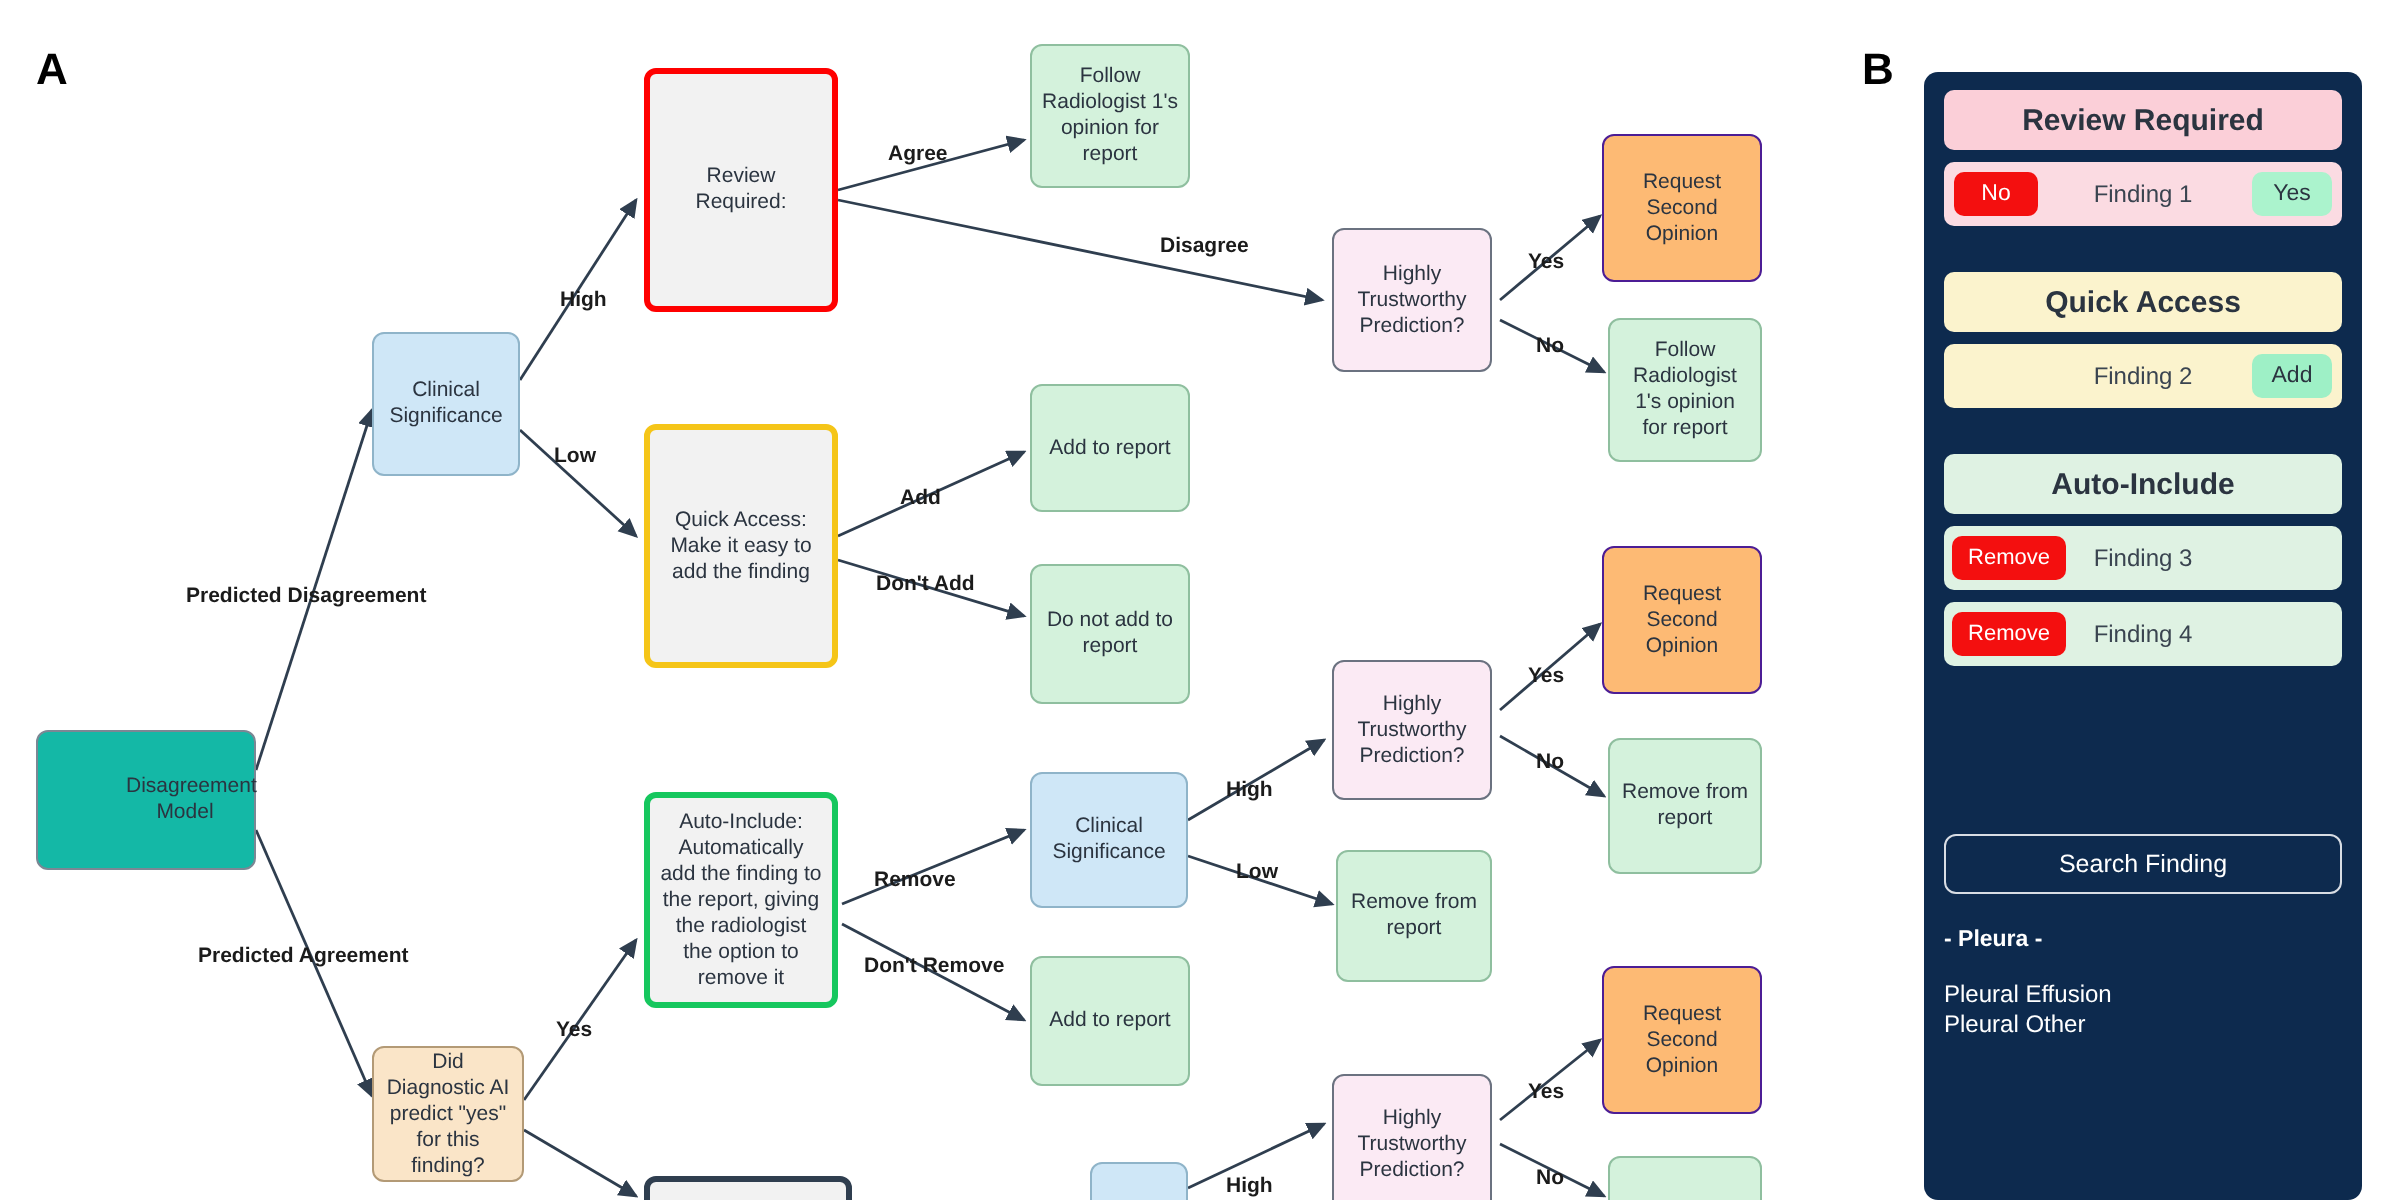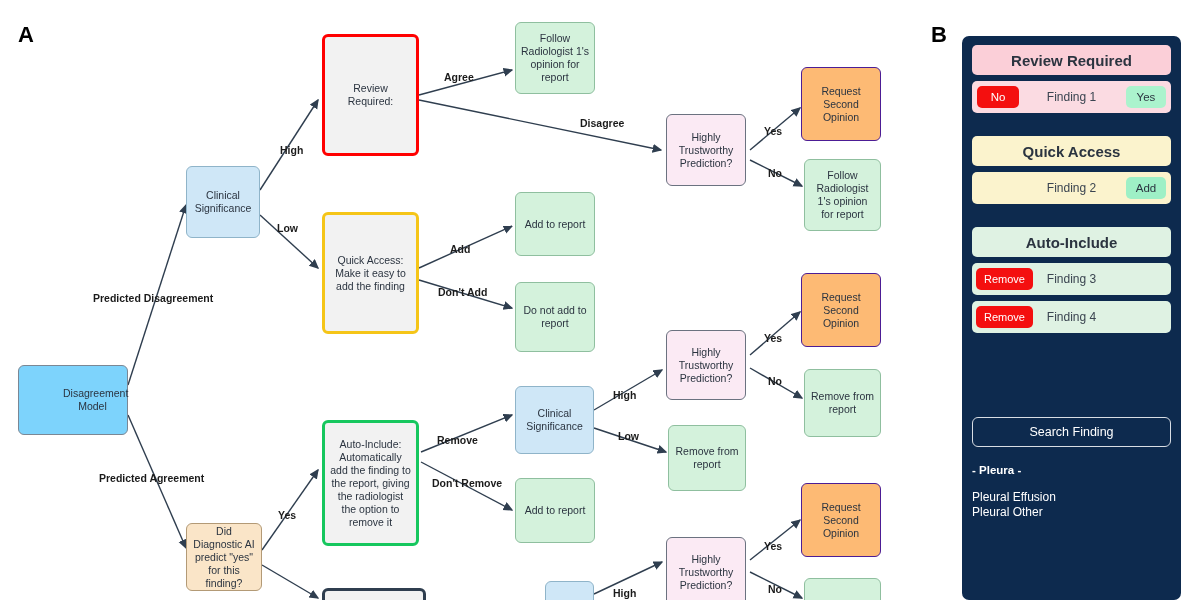--- a/index.html
+++ b/index.html
@@ -22,21 +22,21 @@
   .node{
     position:absolute;box-sizing:border-box;
     display:flex;align-items:center;justify-content:center;text-align:center;
     border-radius:6px;
     font-size:10.5px;line-height:13px;color:#2b3440;
     padding:3px 5px;
   }
   .node span{display:block;width:100%;}
   .node b{font-weight:normal;display:block;}
 
-  .n-plain{background:#7dd3fc;border:1.3px solid #7b8794;padding-left:44px;}
+  .n-plain{background:#14b8a6;border:1.3px solid #7b8794;padding-left:44px;}
   .n-blue{background:#cfe7f7;border:1.3px solid #8fb4c9;}
   .n-green{background:#d4f2dc;border:1.3px solid #8fbf9f;}
   .n-pink{background:#fbeaf4;border:1.3px solid #6b7280;}
   .n-peach{background:#fae5c8;border:1.3px solid #b39a76;}
   .n-redfill{background:#fdba74;border:1px solid #4c1d95;}
   .n-greyred{background:#f2f2f2;border:3.5px solid #ff0000;}
   .n-greyyellow{background:#f2f2f2;border:3.5px solid #f5c518;}
   .n-greygreen{background:#f2f2f2;border:3.5px solid #16c75e;}
   .n-greydark{background:#f2f2f2;border:3.5px solid #2f3e4f;}
 
@@ -165,21 +165,21 @@
       </span>
     </div>
 
     <div class="node n-greyyellow" style="left:322px;top:212px;width:97px;height:122px;">
       <span>
         <b>Quick Access:</b>
         <span>Make it easy to add the finding</span>
       </span>
     </div>
 
-    <div class="node n-greygreen" style="left:322px;top:396px;width:97px;height:126px;margin-top:24px;">
+    <div class="node n-greygreen" style="left:322px;top:396px;width:97px;height:108px;">
       <span>
         <b>Auto-Include:</b>
         <span>Automatically add the finding to the report, giving the radiologist the option to remove it</span>
       </span>
     </div>
 
     <div class="node n-peach" style="left:186px;top:523px;width:76px;height:68px;">
       <span>Did Diagnostic AI predict "yes" for this finding?</span>
     </div>
 

